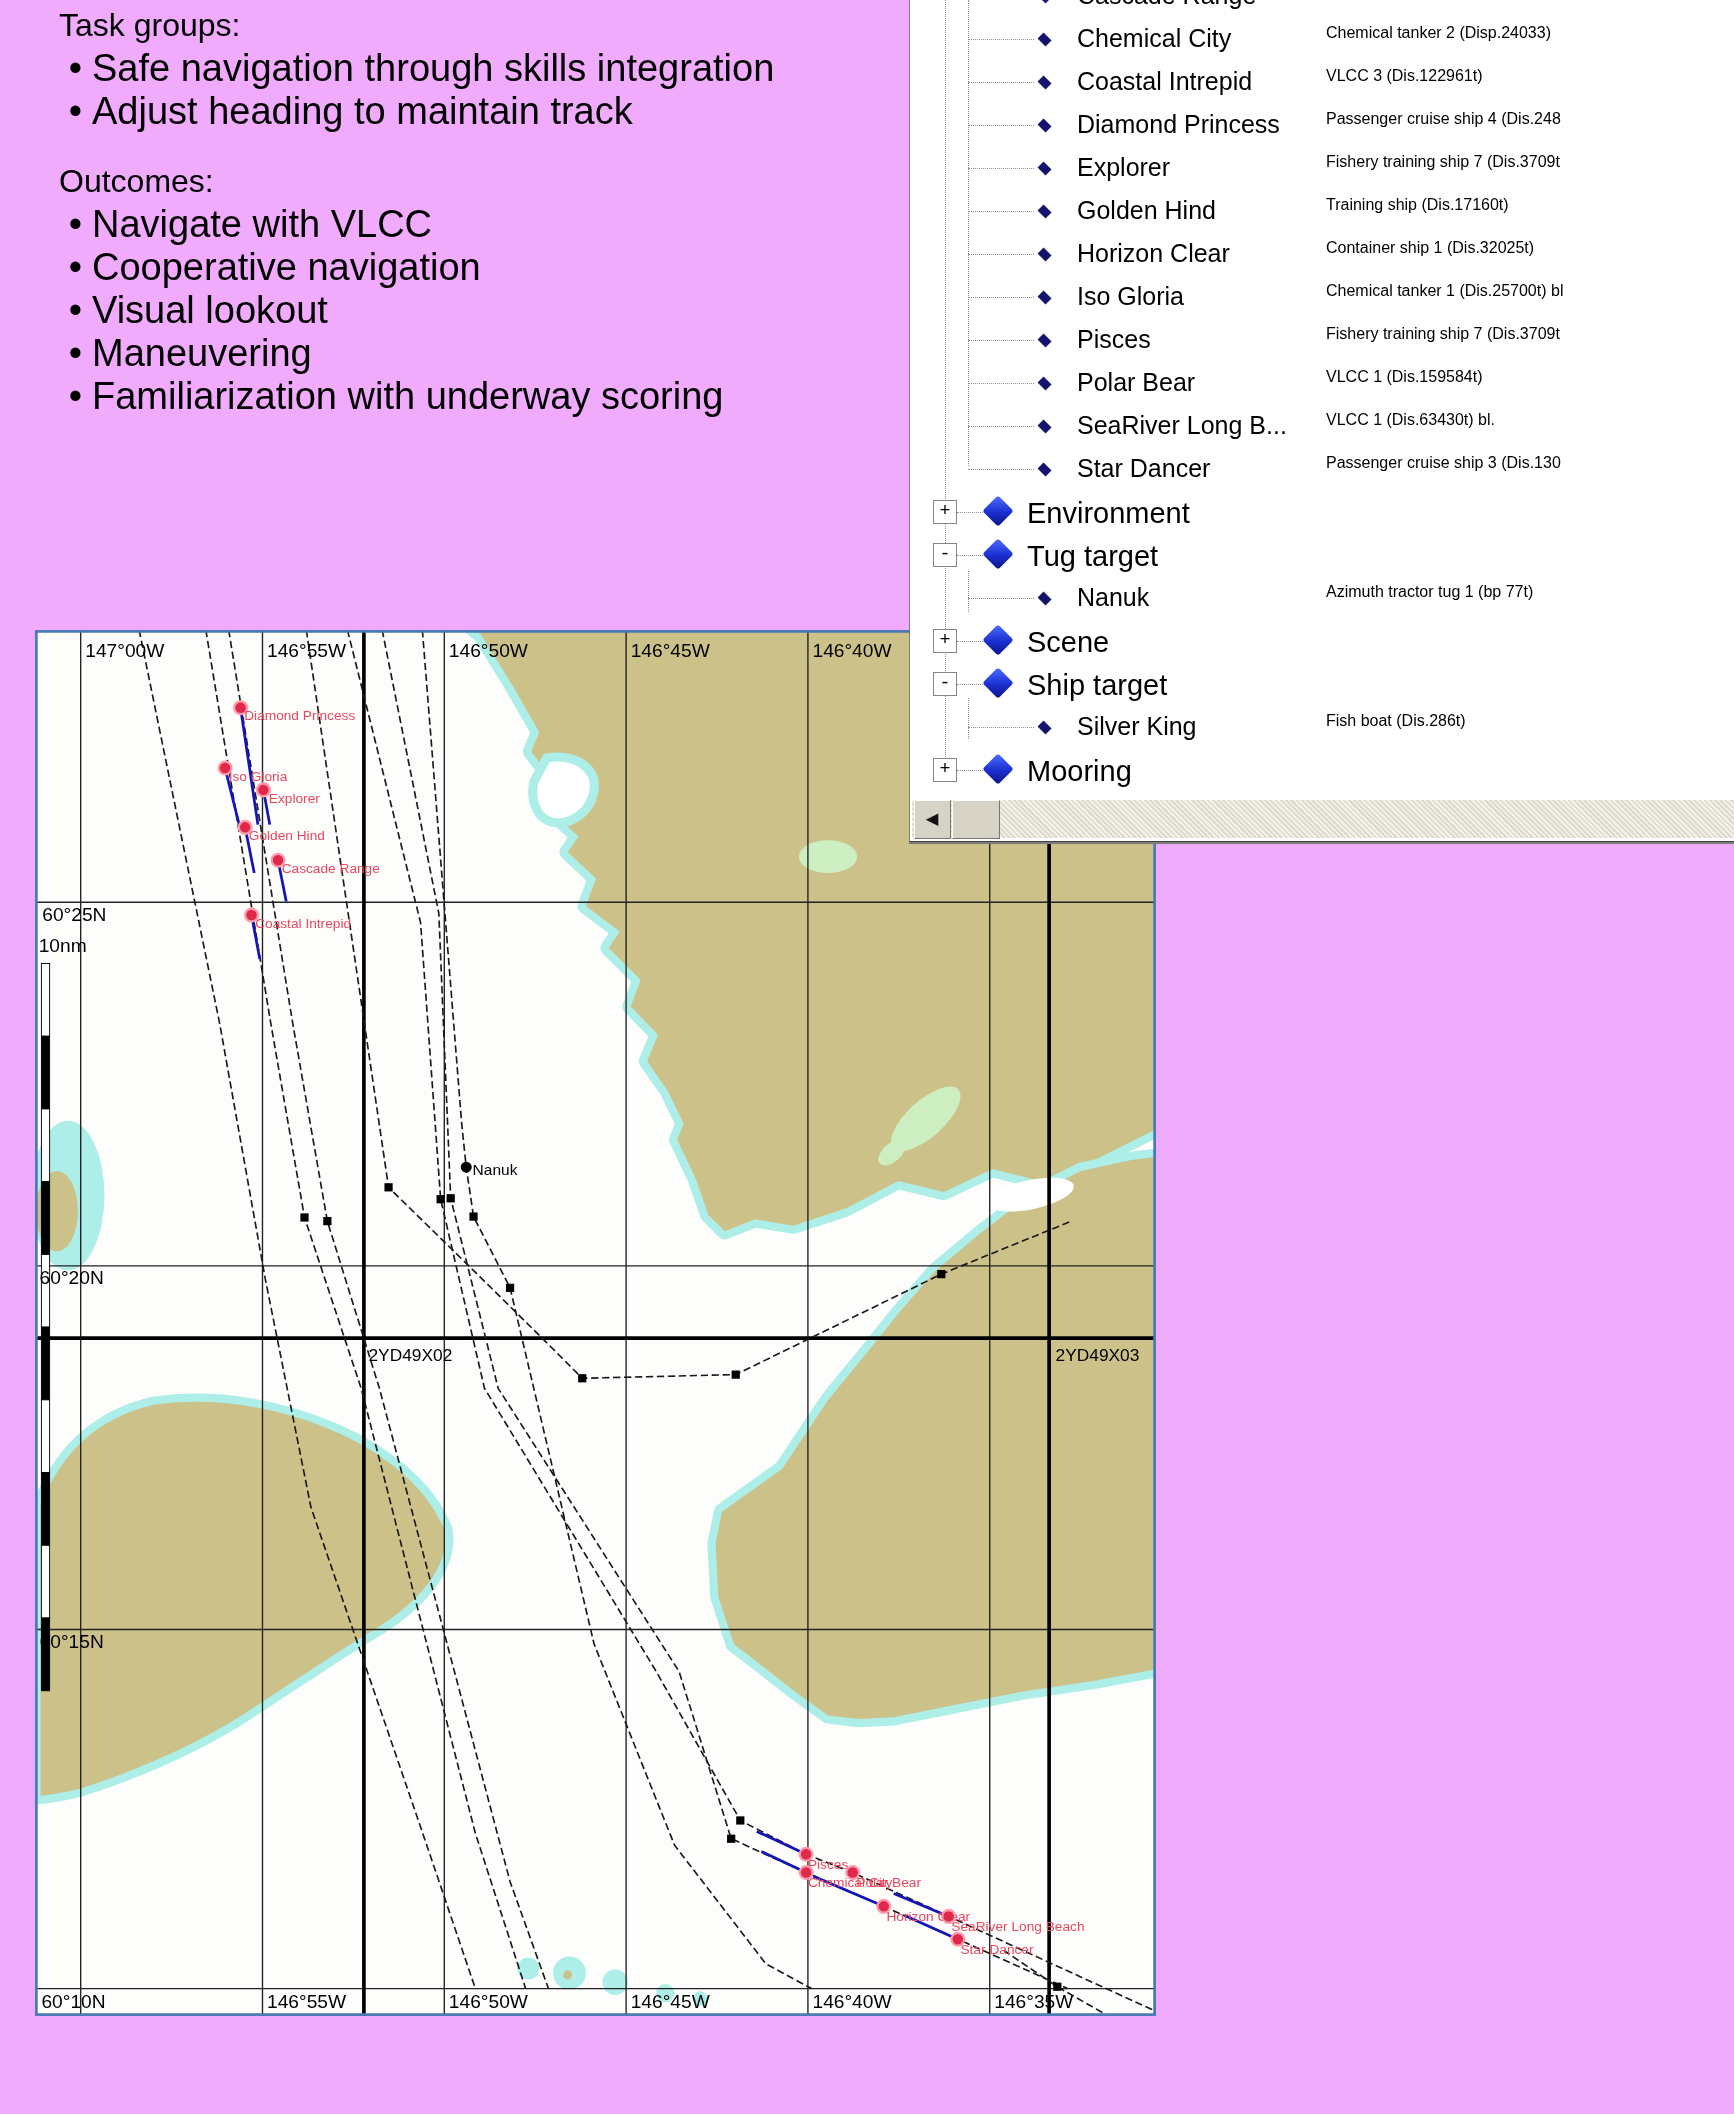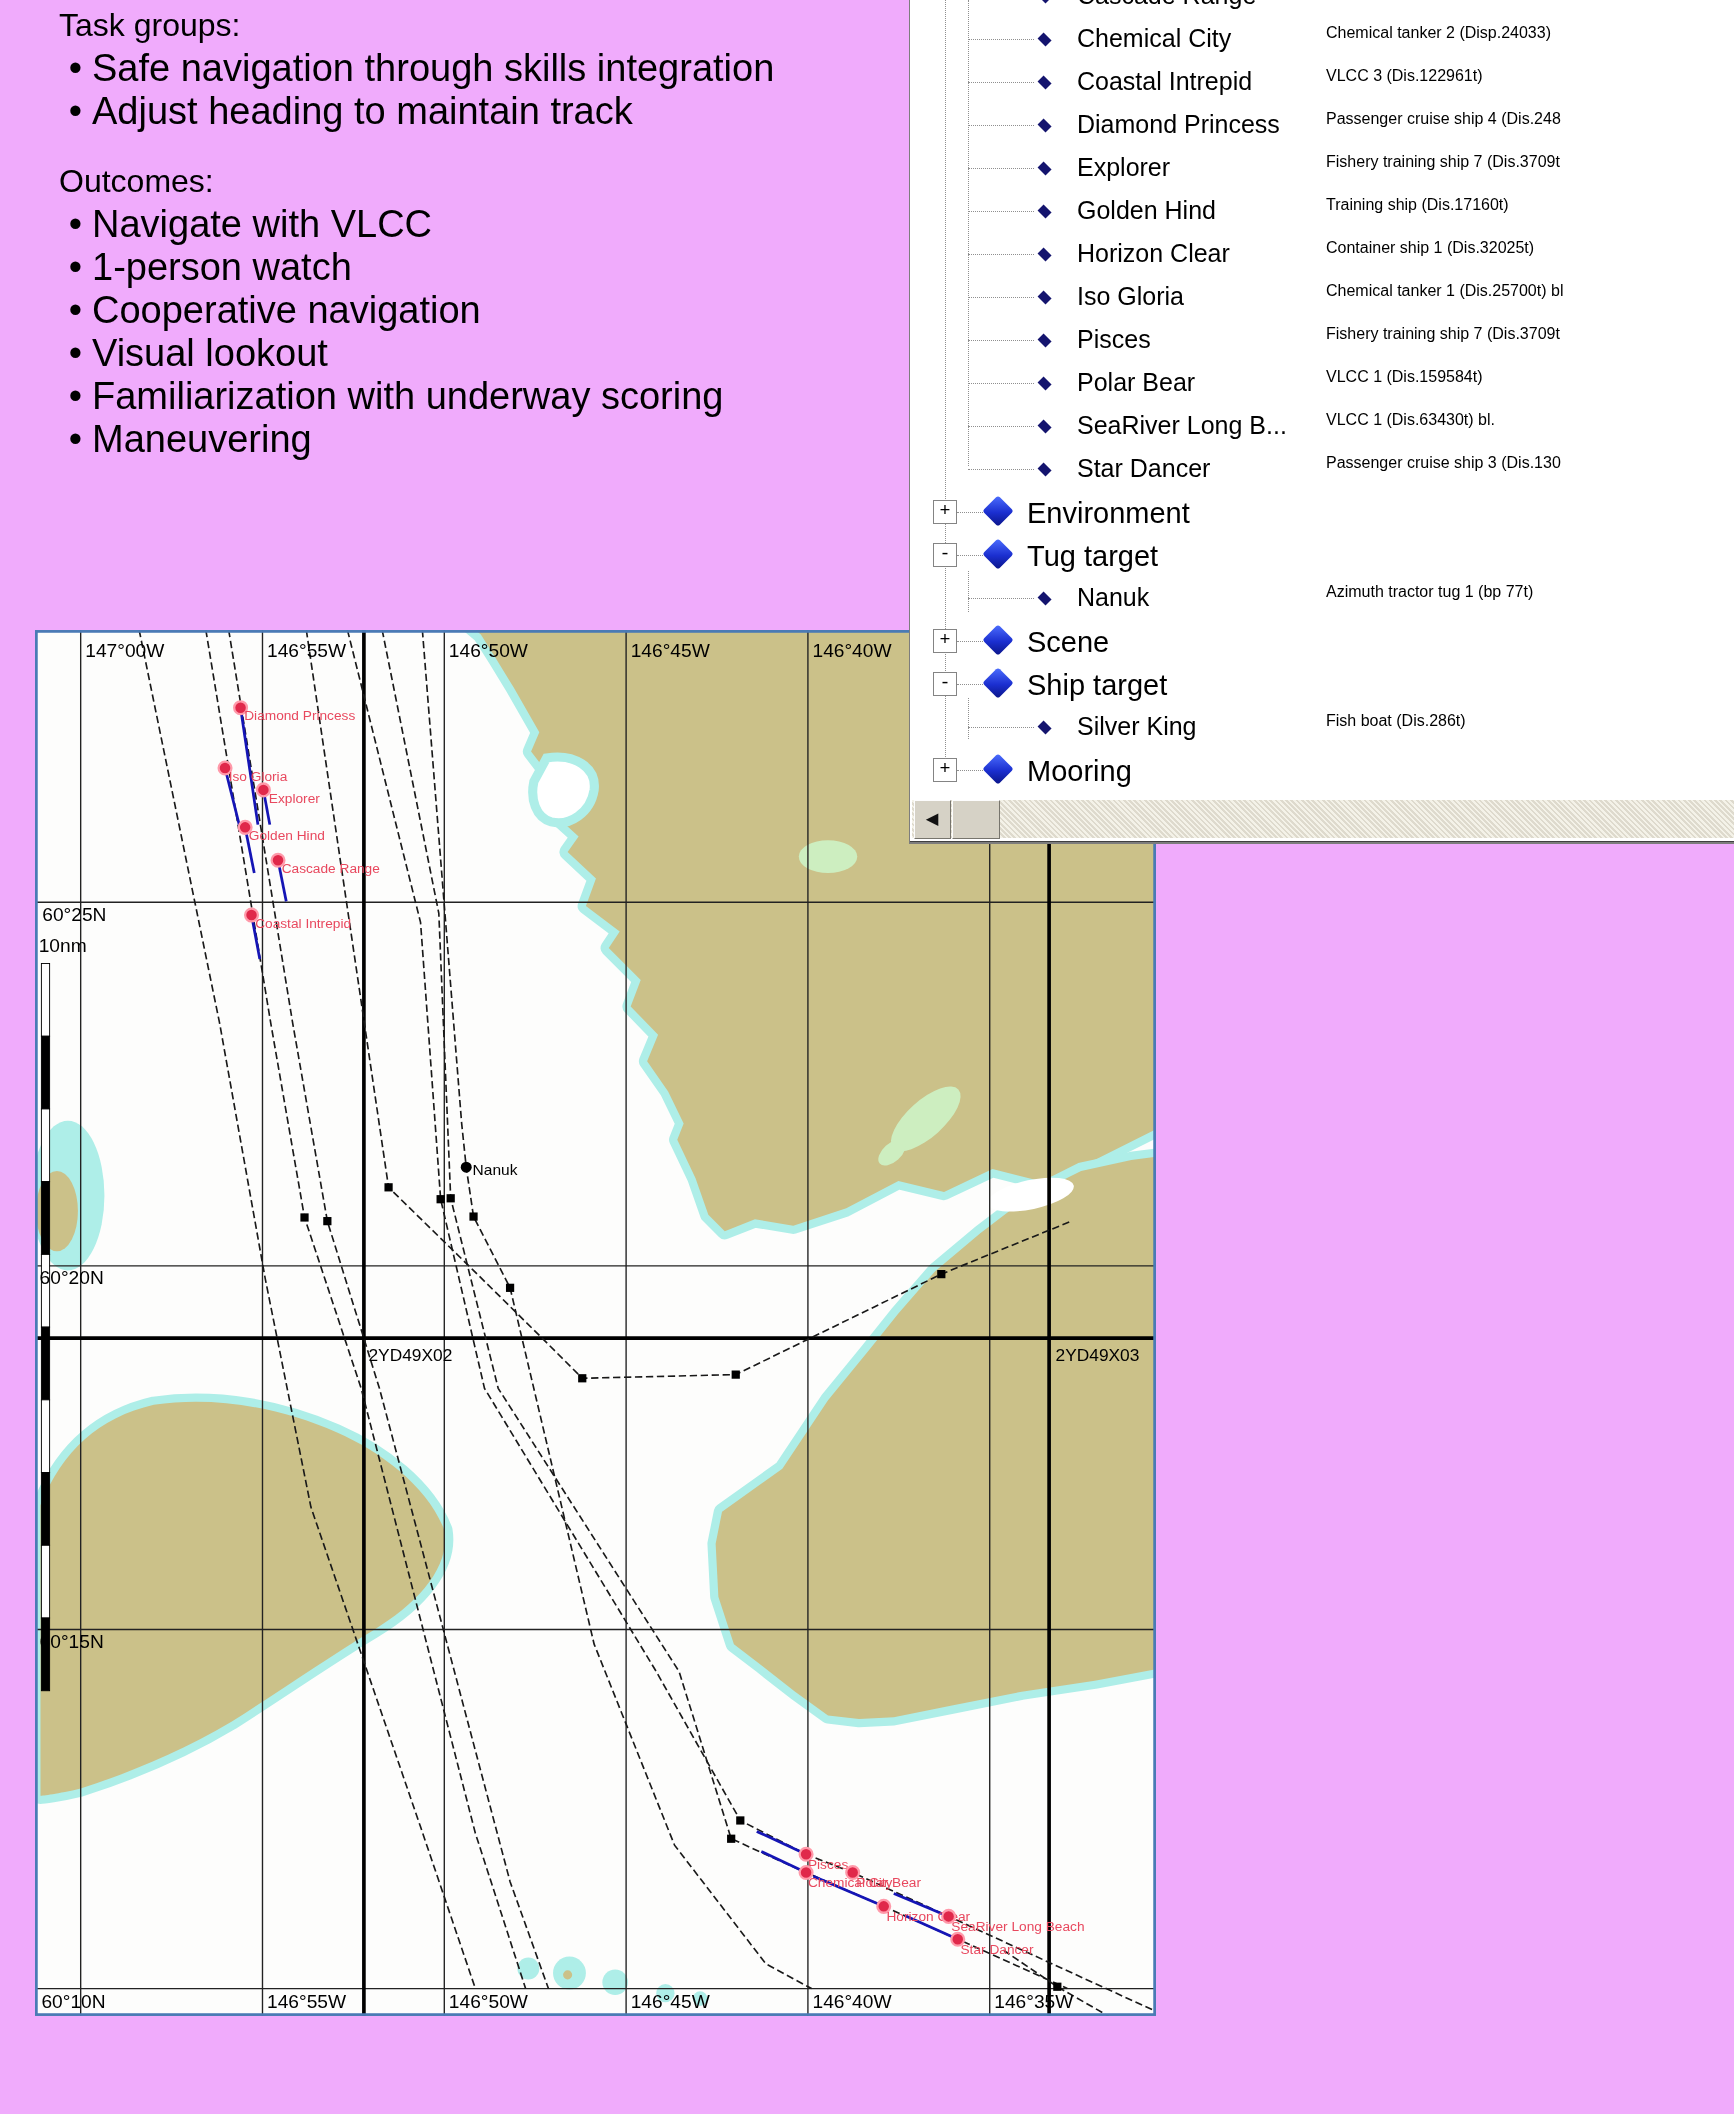--- a/index.html
+++ b/index.html
@@ -51,25 +51,24 @@
   <div id="notes">
     <div class="ntitle">Task groups:</div>
     <div id="task-items">
         <div class="nitem"><span class="dot">•</span><span>Safe navigation through skills integration</span></div>
         <div class="nitem"><span class="dot">•</span><span>Adjust heading to maintain track</span></div>
       </div>
     <div class="gap"></div>
     <div class="ntitle">Outcomes:</div>
     <div id="outcome-items">
         <div class="nitem"><span class="dot">•</span><span>Navigate with VLCC</span></div>
-        <div class="nitem"><span class="dot">•</span><span>1-person watch</span></div>
         <div class="nitem"><span class="dot">•</span><span>Cooperative navigation</span></div>
         <div class="nitem"><span class="dot">•</span><span>Visual lookout</span></div>
+        <div class="nitem"><span class="dot">•</span><span>Maneuvering</span></div>
         <div class="nitem"><span class="dot">•</span><span>Familiarization with underway scoring</span></div>
-        <div class="nitem"><span class="dot">•</span><span>Maneuvering</span></div>
       </div>
   </div>
 
   <div id="map">
       <svg width="1121" height="1386" viewBox="0 0 1227 1517" xmlns="http://www.w3.org/2000/svg" style="display:block">
         <rect x="0" y="0" width="1227" height="1517" fill="#fdfdfc"></rect>
         <path d="M470,-10 L1240,-10 L1240,540 L1150,585 L1100,603 L1048,590 L995,615 L945,603 L888,633 L830,652 L788,645 L755,658 L737,640 L723,600 L703,558 L710,540 L693,505 L670,472 L682,443 L652,412 L663,383 L628,348 L640,330 L603,302 L614,272 L583,243 L595,226 L562,196 L573,172 L543,133 L552,112 L524,63 L505,32 L488,5 Z" fill="#aeeee8" stroke="#aeeee8" stroke-width="18" stroke-linejoin="round"></path>
         <path d="M470,-10 L1240,-10 L1240,540 L1150,585 L1100,603 L1048,590 L995,615 L945,603 L888,633 L830,652 L788,645 L755,658 L737,640 L723,600 L703,558 L710,540 L693,505 L670,472 L682,443 L652,412 L663,383 L628,348 L640,330 L603,302 L614,272 L583,243 L595,226 L562,196 L573,172 L543,133 L552,112 L524,63 L505,32 L488,5 Z" fill="#cbc189"></path>
         <path d="M1240,575 L1240,1135 L1160,1150 L1080,1162 L1005,1177 L940,1190 L902,1192 L868,1188 L832,1162 L795,1133 L765,1110 L748,1058 L745,1000 L752,965 L818,918 L868,843 L913,788 L945,748 L985,702 L1035,660 L1085,622 L1145,592 L1200,580 Z" fill="#aeeee8" stroke="#aeeee8" stroke-width="18" stroke-linejoin="round"></path>
         <path d="M1240,575 L1240,1135 L1160,1150 L1080,1162 L1005,1177 L940,1190 L902,1192 L868,1188 L832,1162 L795,1133 L765,1110 L748,1058 L745,1000 L752,965 L818,918 L868,843 L913,788 L945,748 L985,702 L1035,660 L1085,622 L1145,592 L1200,580 Z" fill="#cbc189"></path>

